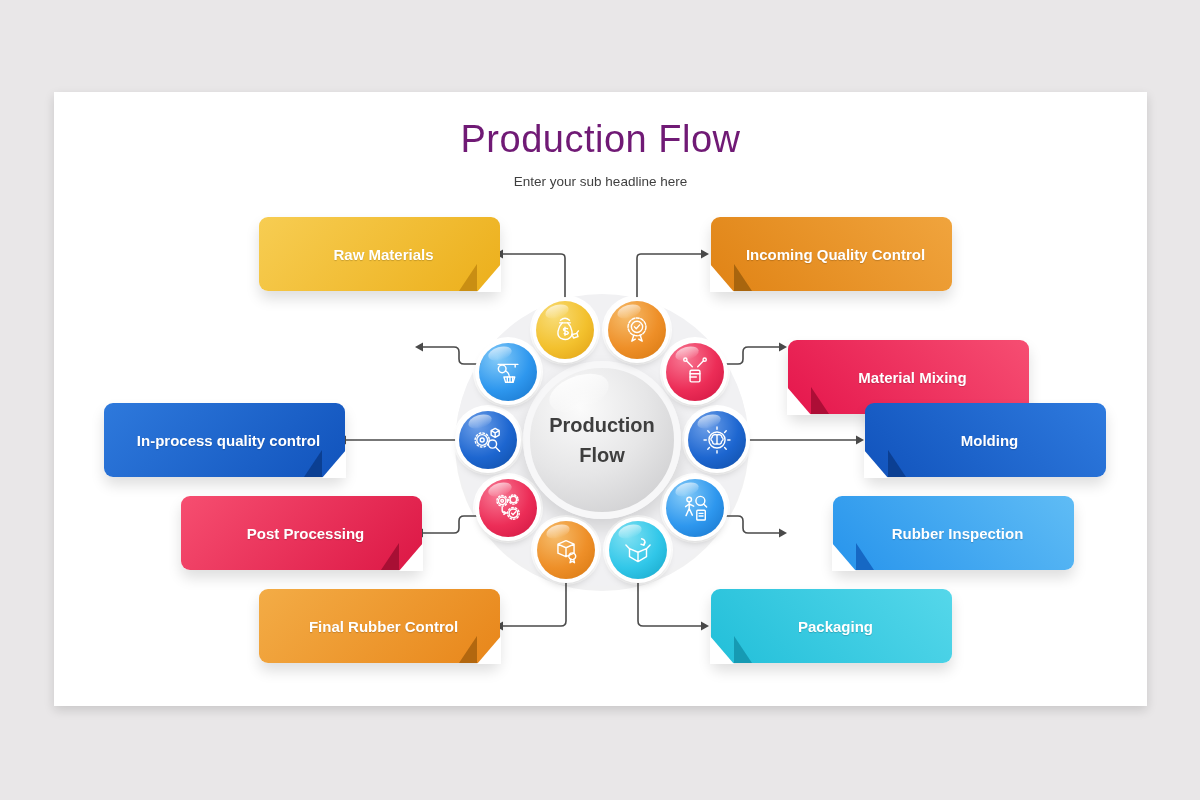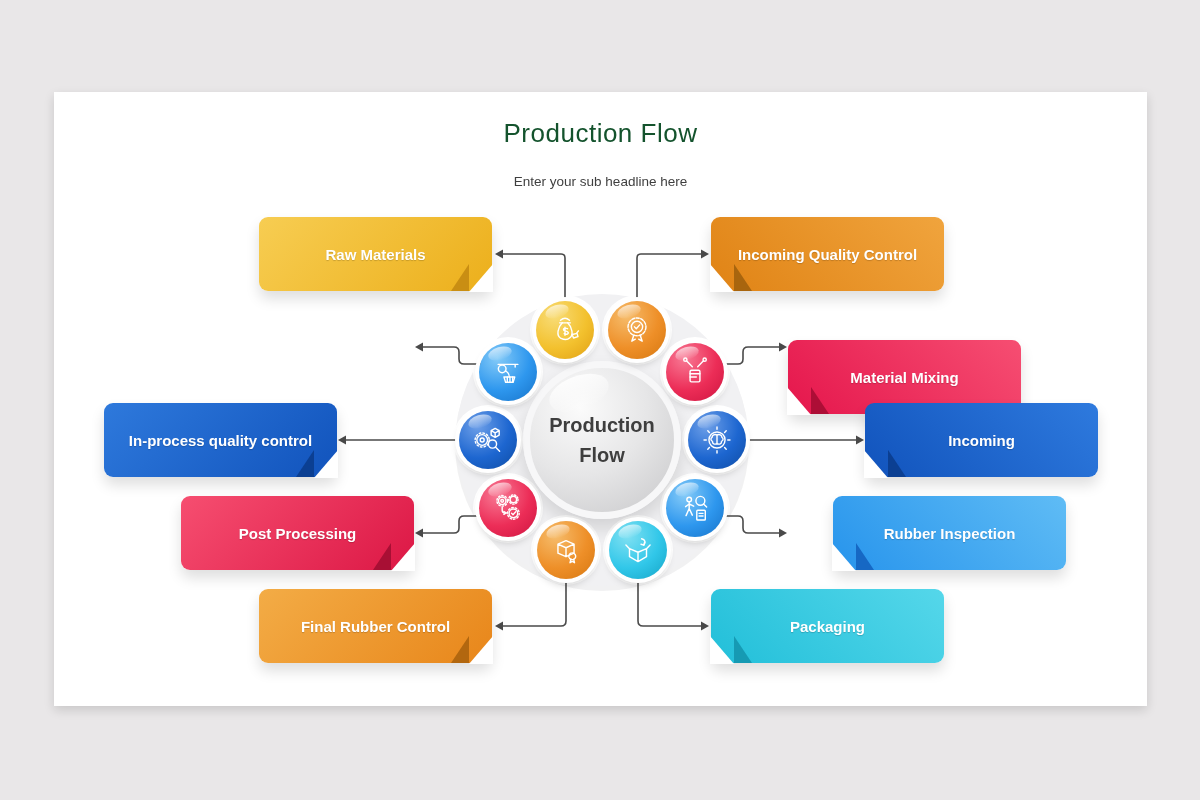--- a/index.html
+++ b/index.html
@@ -1,29 +1,29 @@
 <!DOCTYPE html>
 <html style="--connector: #4a4a4a;"><head>
 <meta charset="utf-8">
 <style>
   html,body{margin:0;padding:0;}
   body{width:1200px;height:800px;background:#e9e7e8;font-family:"Liberation Sans",sans-serif;overflow:hidden;}
   .stage{position:relative;width:1200px;height:800px;}
   .slide{position:absolute;left:54px;top:92px;width:1093px;height:614px;background:#ffffff;
          box-shadow:0 4px 10px rgba(0,0,0,0.14);}
-  .title{position:absolute;left:0;right:0;top:26px;text-align:center;font-size:26px;font-weight:400;
-         color:#14532d;letter-spacing:0.5px;}
+  .title{position:absolute;left:0;right:0;top:26px;text-align:center;font-size:38px;font-weight:400;
+         color:#701a75;letter-spacing:0.5px;}
   .subtitle{position:absolute;left:0;right:0;top:82px;text-align:center;font-size:13.5px;color:#3f3f3f;}
   svg.connectors{position:absolute;left:0;top:0;width:1093px;height:614px;z-index:1;}
   .connectors path.line{stroke:var(--connector,#4a4a4a);stroke-width:1.6;fill:none;}
   .connectors path.arrow{fill:var(--connector,#4a4a4a);stroke:none;}
 
   .node-box{position:absolute;width:233px;height:74px;border-radius:9px;z-index:2;
             display:flex;align-items:center;justify-content:center;
-            box-shadow:0 8px 14px rgba(0,0,0,0.13);}
+            box-shadow:0 8px 14px rgba(0,0,0,0.13);padding-left:8px;}
   .node-box.left{background:linear-gradient(135deg,var(--c1),var(--c2));}
   .node-box.right{background:linear-gradient(225deg,var(--c1),var(--c2));}
   .box-label{color:#ffffff;font-weight:700;font-size:15px;text-shadow:0 1px 1px rgba(0,0,0,0.18);
              padding:0 14px;text-align:center;}
   .cut{position:absolute;bottom:-1px;width:24px;height:28px;background:#ffffff;}
   .left .cut{right:-1px;clip-path:polygon(0 100%,100% 0,100% 100%);}
   .right .cut{left:-1px;clip-path:polygon(0 0,100% 100%,0 100%);}
   .fold{position:absolute;bottom:0;width:18px;height:27px;background:var(--fold);}
   .left .fold{right:23px;clip-path:polygon(100% 0,100% 100%,0 100%);}
   .right .fold{left:23px;clip-path:polygon(0 0,0 100%,100% 100%);}
@@ -120,21 +120,21 @@
       <span class="box-label">Incoming Quality Control</span>
     </div>
     <div class="node-box right" style="left: 734px; top: 218px; margin-top: 30px; --c1: #F64E72; --c2: #E5164C; --fold: #AD0E36; --light: #F87A95; --base: #EC2D57; --dark: #CE1440;">
       <span class="fold"></span>
         <span class="cut"></span>
       <span class="box-label">Material Mixing</span>
     </div>
     <div class="node-box right" style="left: 811px; top: 311px; --c1: #2E7ADE; --c2: #1153BC; --fold: #0B3F92; --light: #6D9FE8; --base: #1D66D0; --dark: #0E4CA4;">
       <span class="fold"></span>
         <span class="cut"></span>
-      <span class="box-label">Incoming</span>
+      <span class="box-label">Molding</span>
     </div>
     <div class="node-box right" style="left: 734px; top: 404px; margin-left: 45px; --c1: #5FBCF5; --c2: #2794EC; --fold: #1668C4; --light: #85CBF8; --base: #2E97EE; --dark: #1672C8;">
       <span class="fold"></span>
         <span class="cut"></span>
       <span class="box-label">Rubber Inspection</span>
     </div>
     <div class="node-box right" style="left: 657px; top: 497px; --c1: #55D7EA; --c2: #22BFD9; --fold: #169AB3; --light: #7FE0F2; --base: #31C7E9; --dark: #14A4C6;">
       <span class="fold"></span>
         <span class="cut"></span>
       <span class="box-label">Packaging</span>

